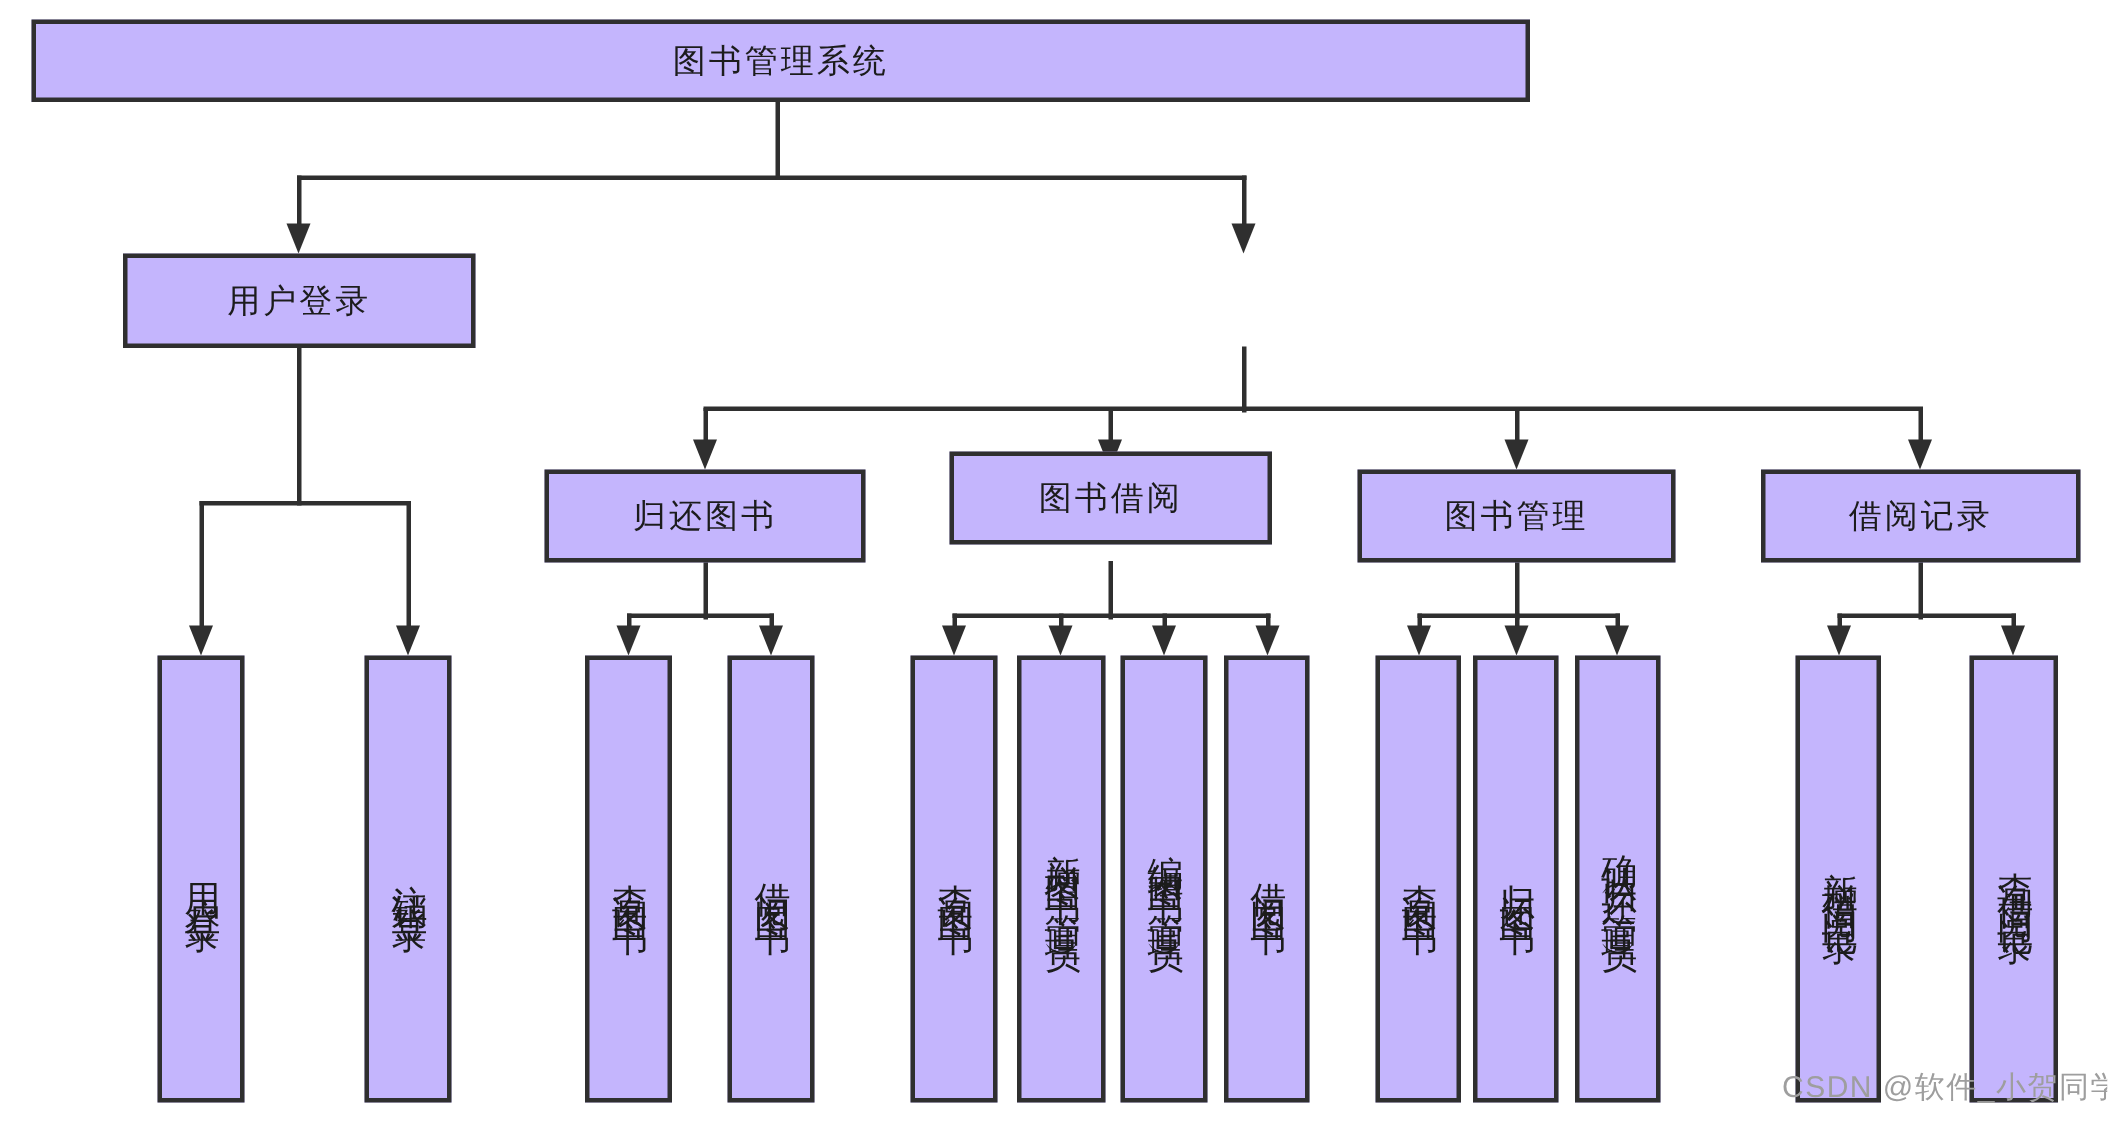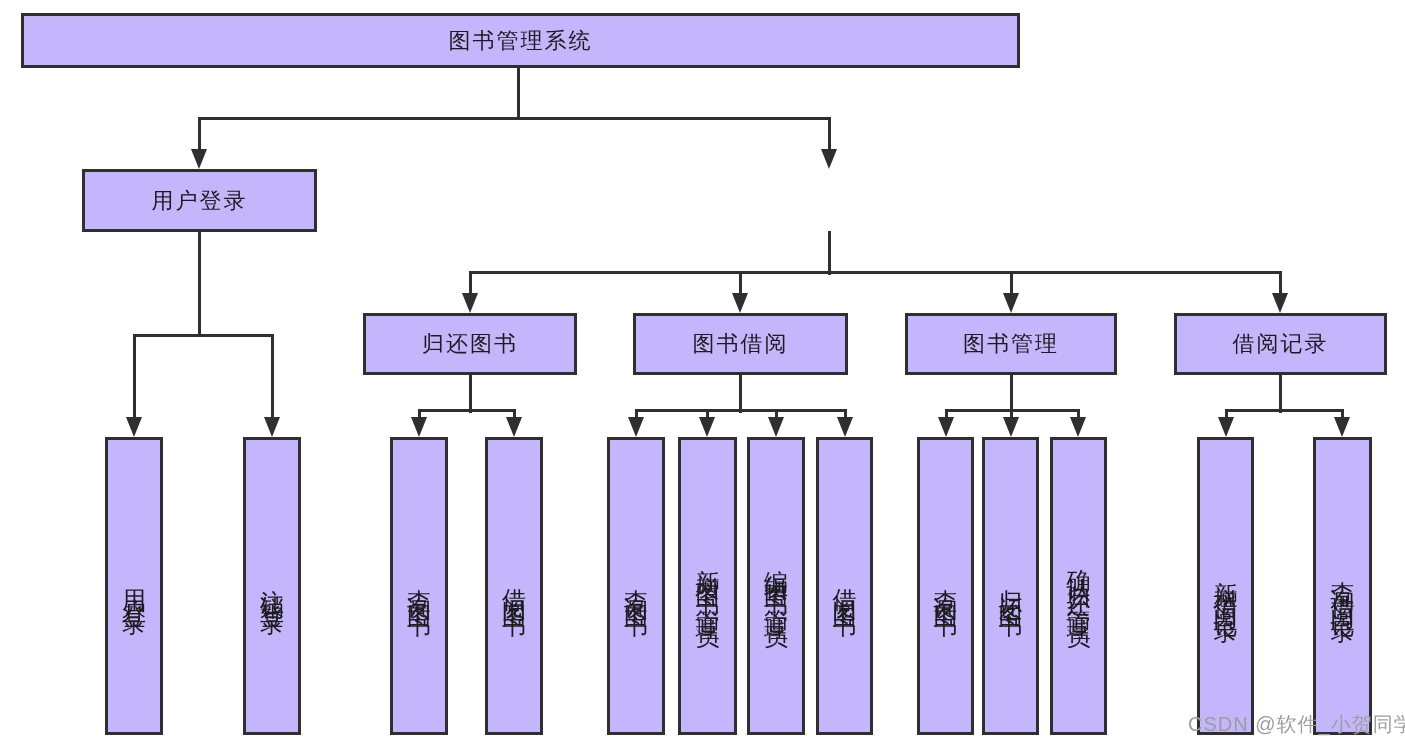--- a/index.html
+++ b/index.html
@@ -109,21 +109,21 @@
     <div class="arrowhead" style="left: 768px; top: 417px;"></div>
     <div class="arrowhead" style="left: 837px; top: 417px;"></div>
     <div class="arrowhead" style="left: 938px; top: 417px;"></div>
     <div class="arrowhead" style="left: 1003px; top: 417px;"></div>
     <div class="arrowhead" style="left: 1070px; top: 417px;"></div>
     <div class="arrowhead" style="left: 1218px; top: 417px;"></div>
     <div class="arrowhead" style="left: 1334px; top: 417px;"></div>
     <div class="node" style="left: 21px; top: 13px; width: 999px; height: 55px;">图书管理系统</div>
     <div class="node" style="left: 82px; top: 169px; width: 235px; height: 63px;">用户登录</div>
     <div class="node" style="left: 363px; top: 313px; width: 214px; height: 62px;">归还图书</div>
-    <div class="node" style="left: 633px; top: 313px; width: 215px; height: 62px;">图书借阅</div>
+    <div class="node" style="left: 633px; top: 301px; width: 215px; height: 62px;">图书借阅</div>
     <div class="node" style="left: 905px; top: 313px; width: 212px; height: 62px;">图书管理</div>
     <div class="node" style="left: 1174px; top: 313px; width: 213px; height: 62px;">借阅记录</div>
     <div class="node v" style="left: 105px; top: 437px; width: 58px; height: 298px;">用户登录</div>
     <div class="node v" style="left: 243px; top: 437px; width: 58px; height: 298px;">注销登录</div>
     <div class="node v" style="left: 390px; top: 437px; width: 58px; height: 298px;">查询图书</div>
     <div class="node v" style="left: 485px; top: 437px; width: 58px; height: 298px;">借阅图书</div>
     <div class="node v" style="left: 607px; top: 437px; width: 58px; height: 298px;">查询图书</div>
     <div class="node v" style="left: 678px; top: 437px; width: 59px; height: 298px;">新增图书（管理员）</div>
     <div class="node v" style="left: 747px; top: 437px; width: 58px; height: 298px;">编辑图书（管理员）</div>
     <div class="node v" style="left: 816px; top: 437px; width: 57px; height: 298px;">借阅图书</div>

